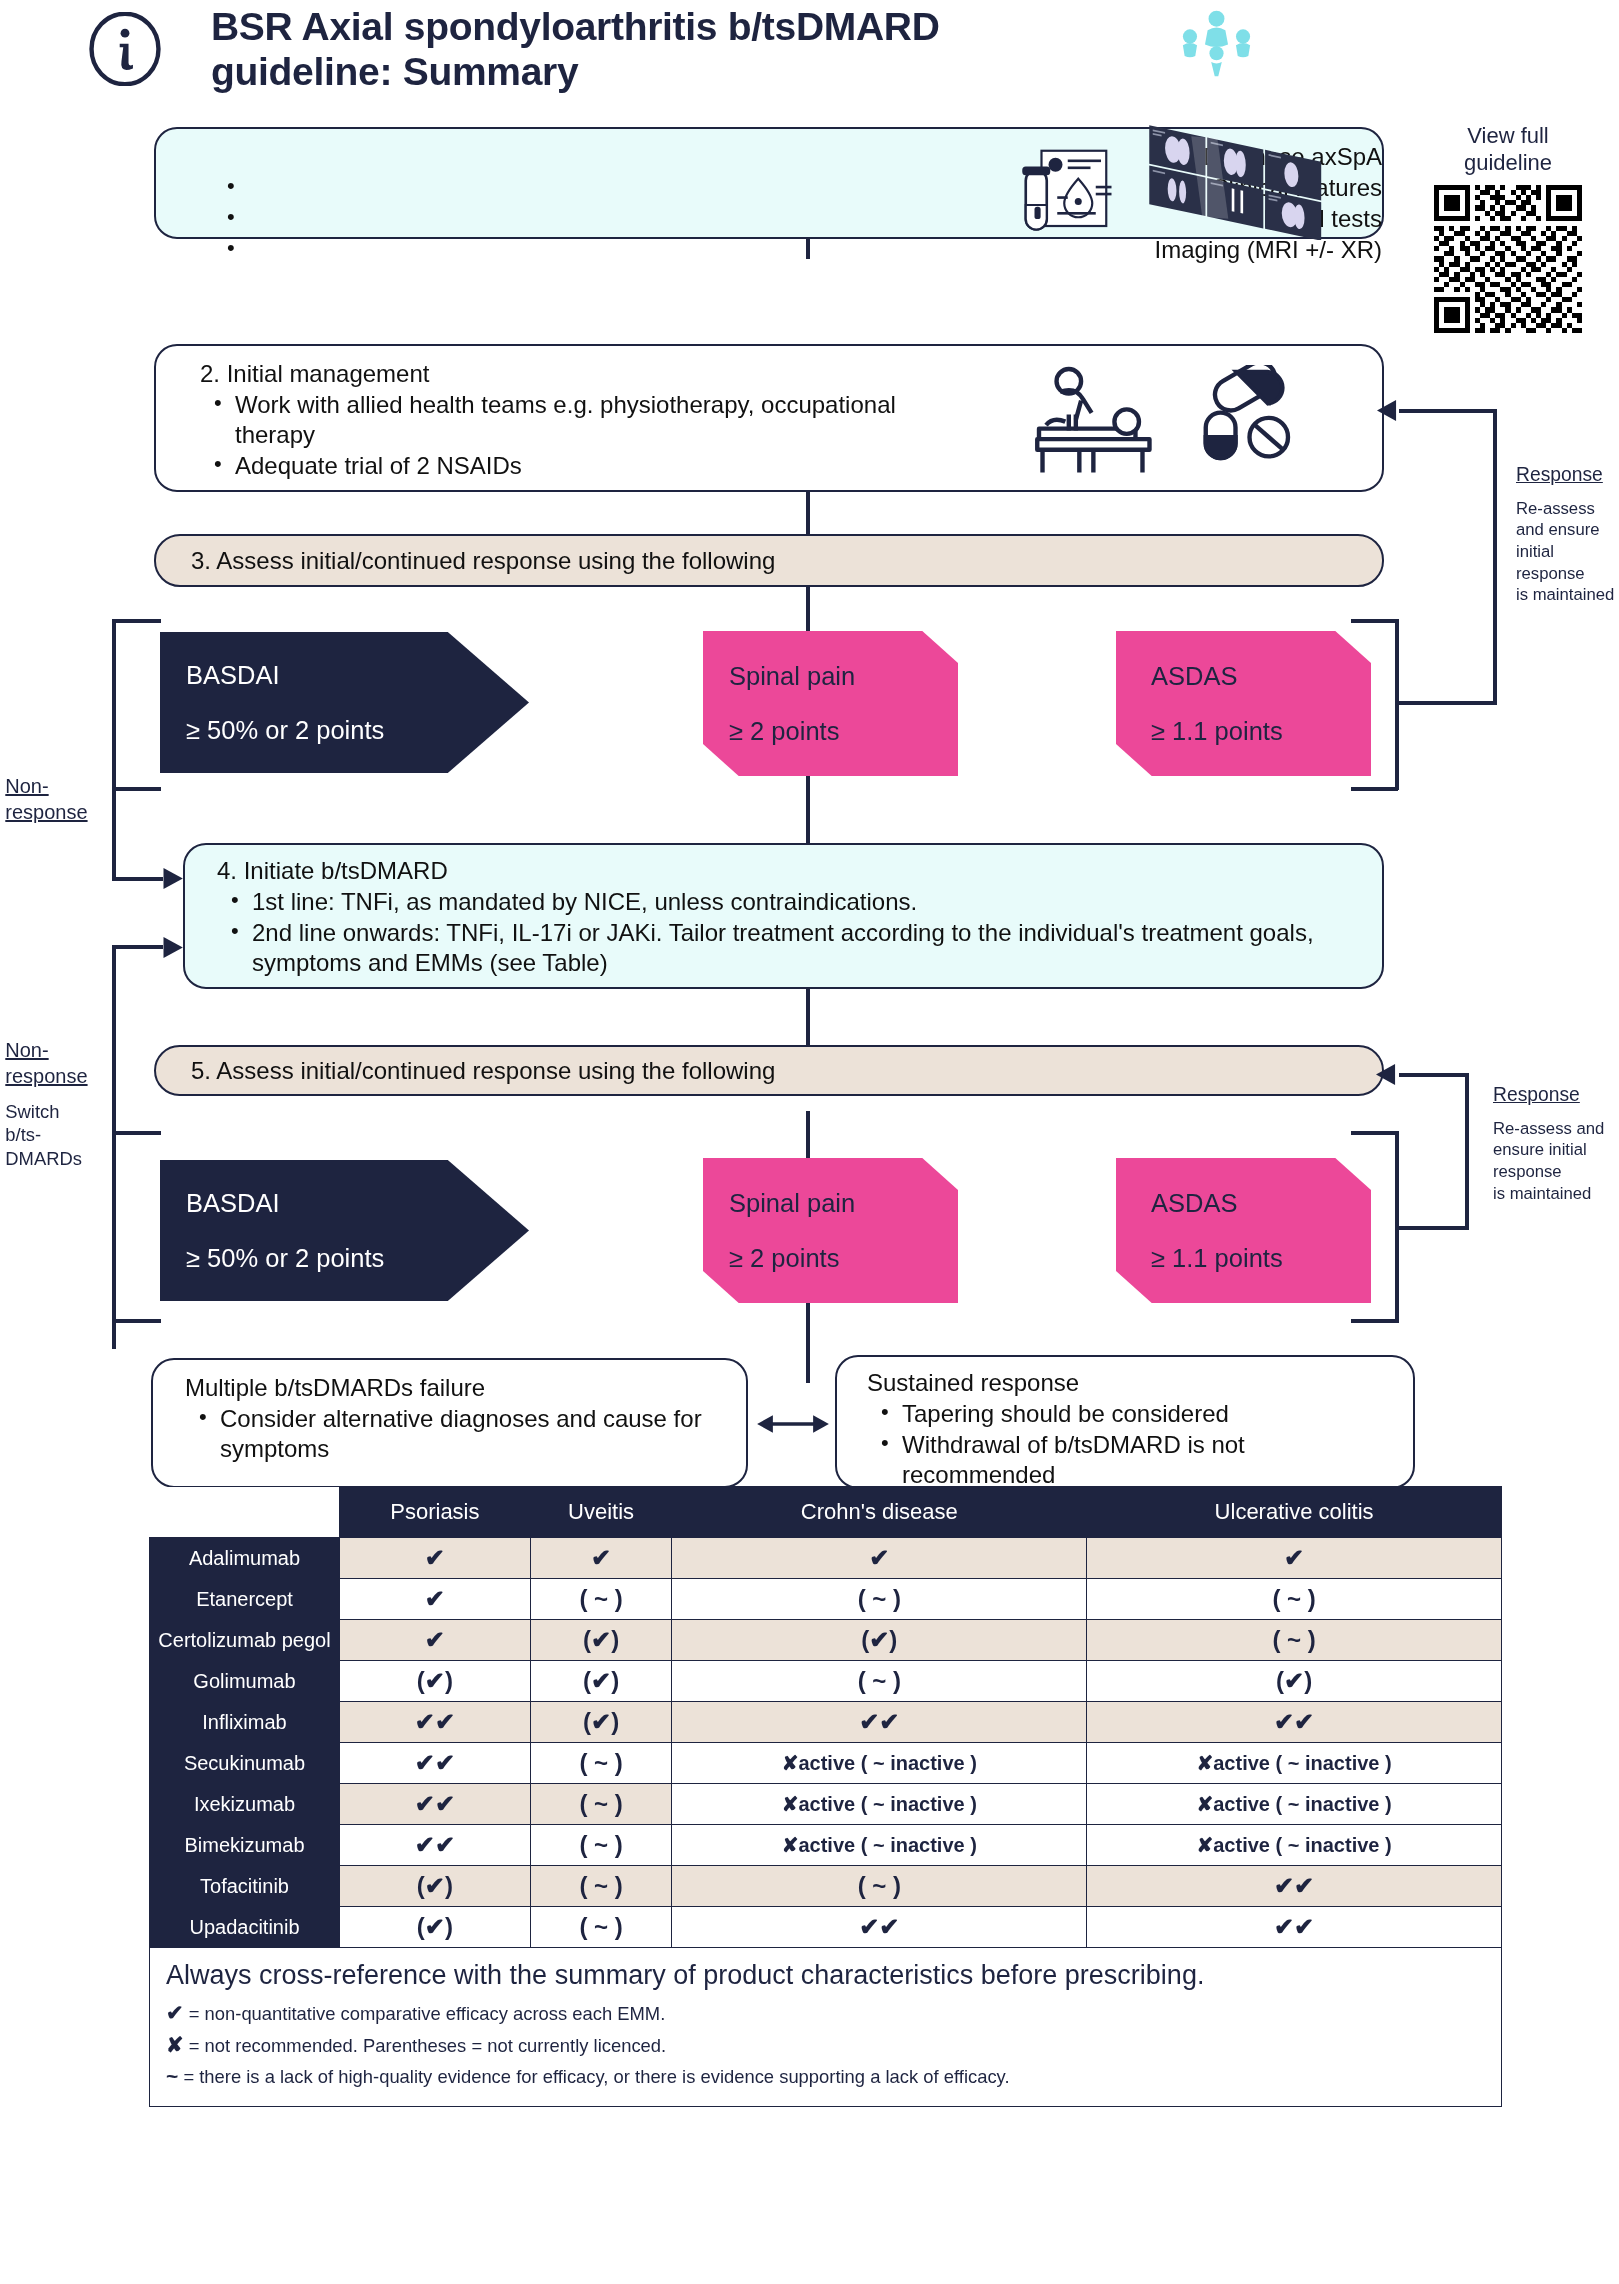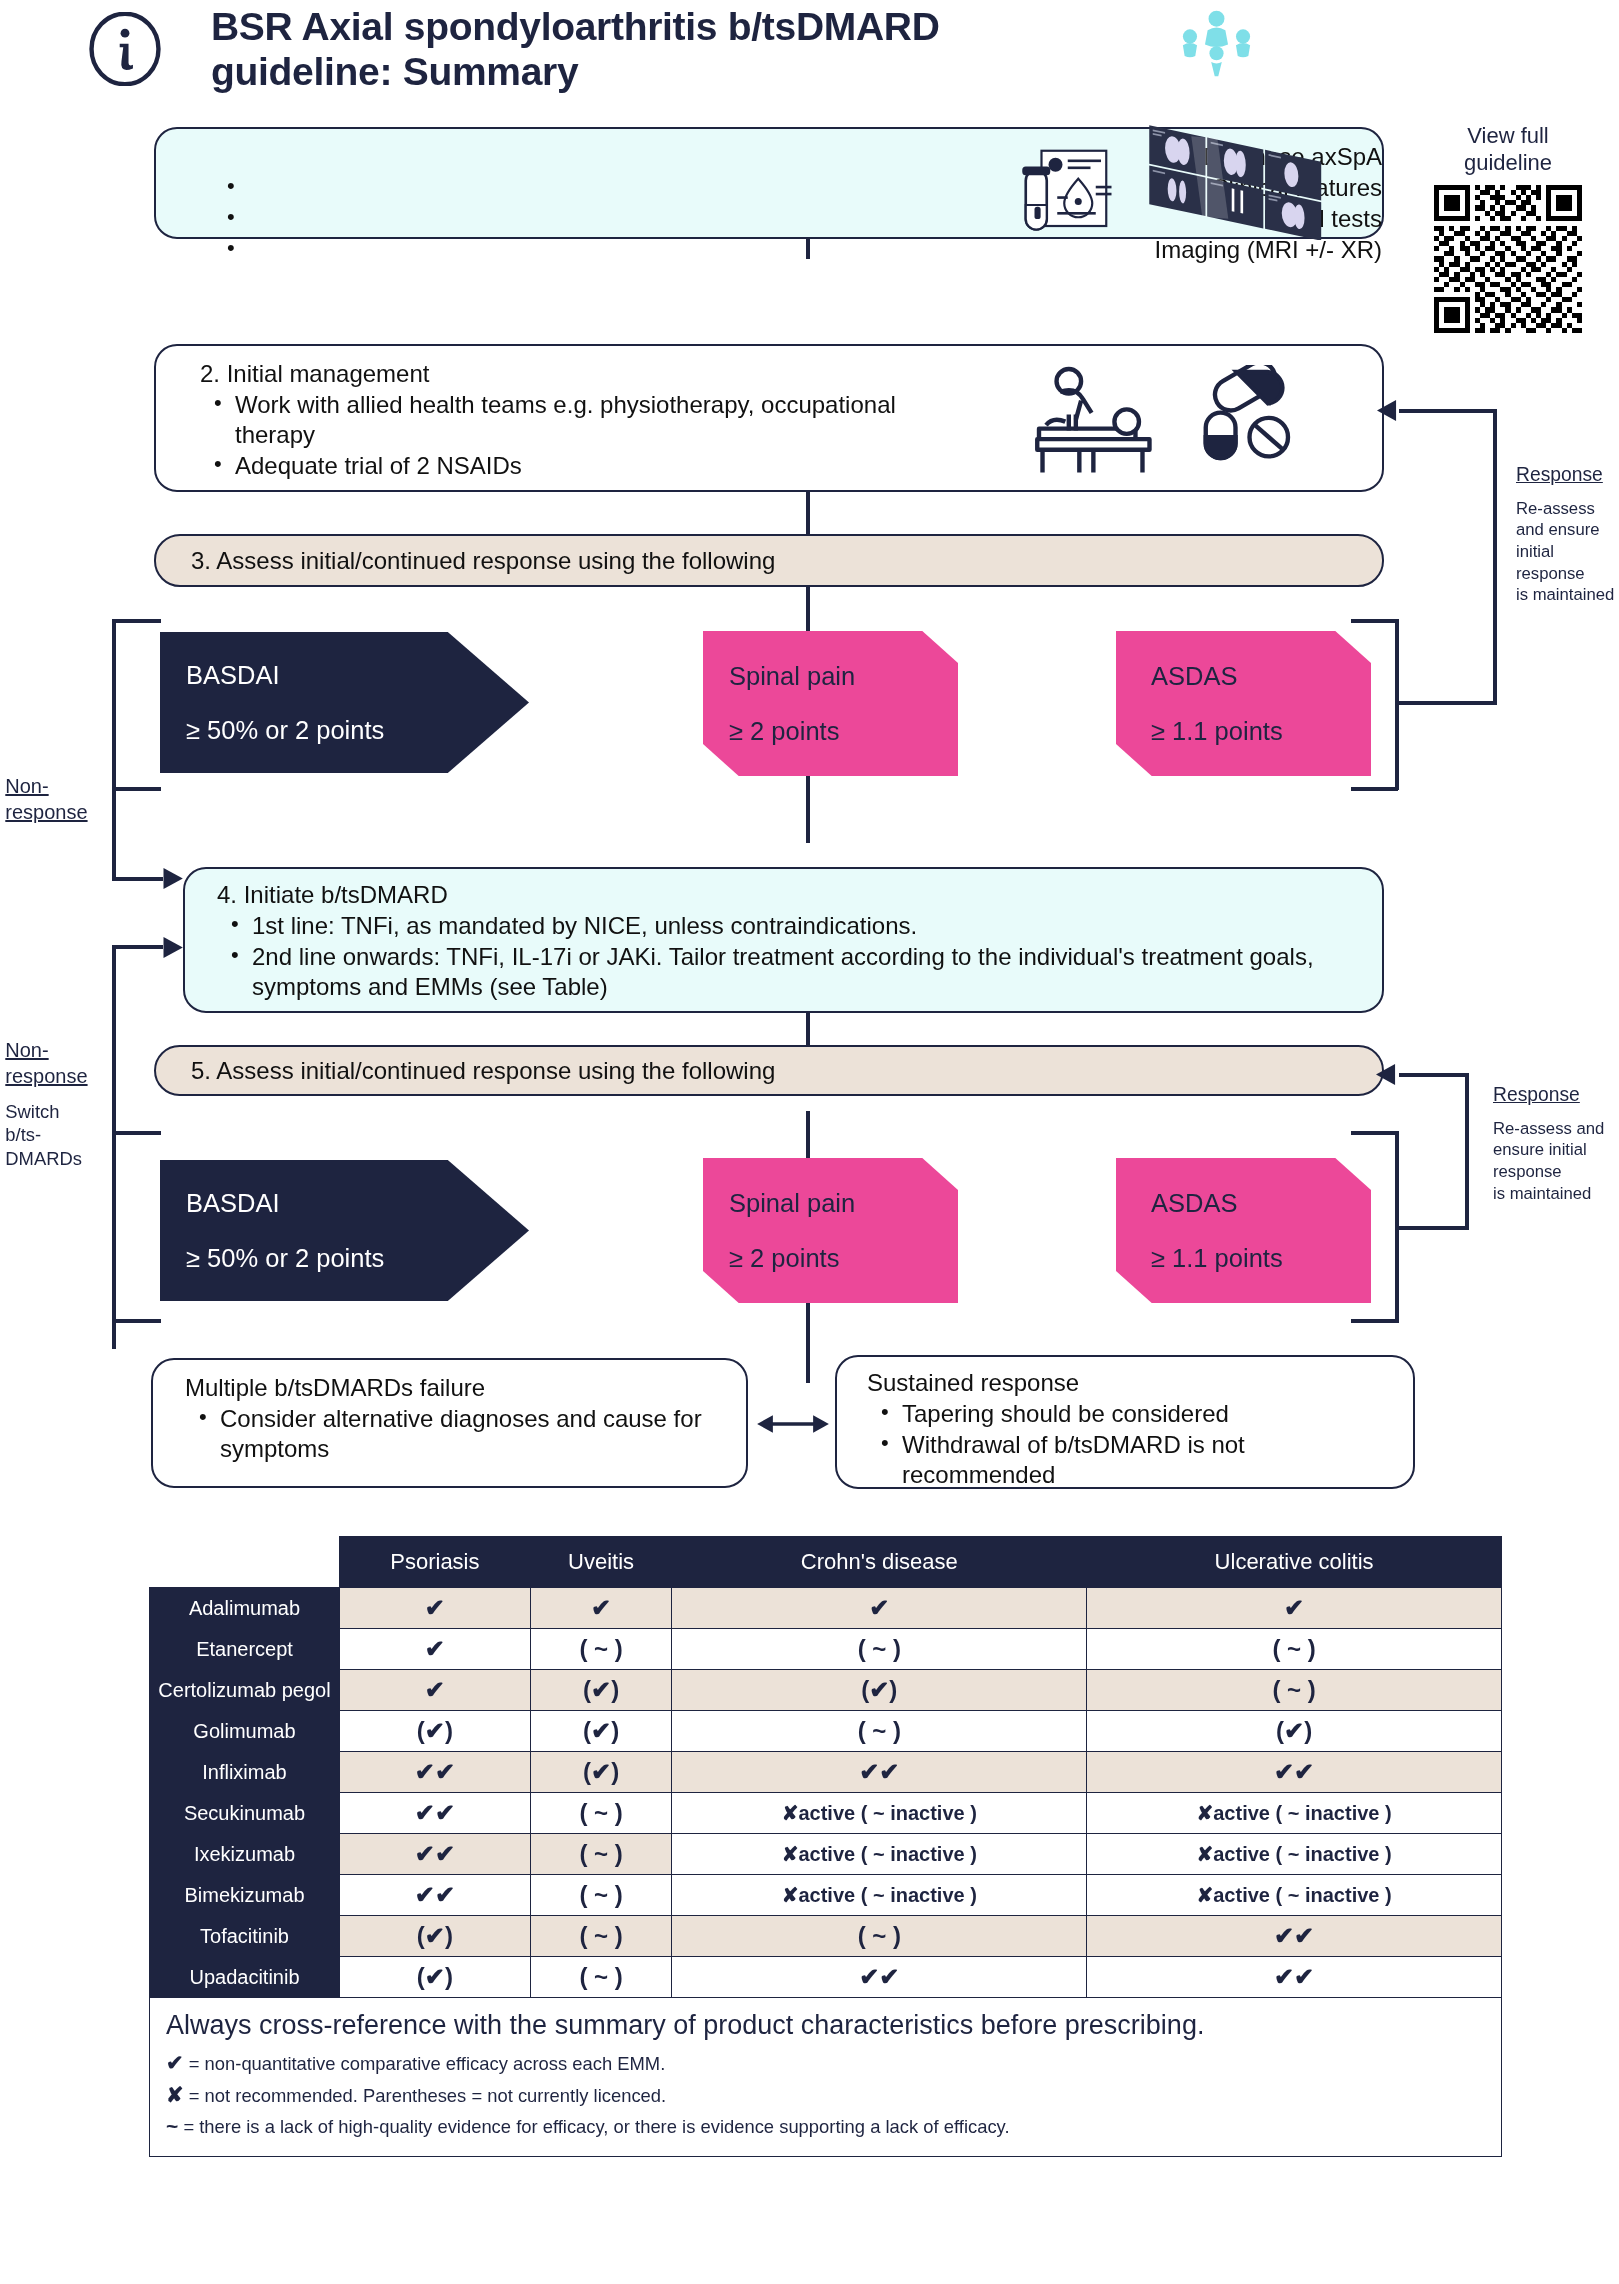--- a/index.html
+++ b/index.html
@@ -66,21 +66,21 @@
   
   .annot { position: absolute; font-size: 18.4px; line-height: 1.3; color: #1e2440; }
   .annot .hd { text-decoration: underline; font-size: 19.3px; display: block; margin-bottom: 10.5px; }
 
   
   .ln { position: absolute; background: #1e2440; }
   .vl { width: 3.5px; }
   .hl { height: 3.5px; }
 
   
-  .tbl { position: absolute; left: 149px; top: 1536px; width: 1353px; border-collapse: collapse; }
+  .tbl { position: absolute; left: 149px; top: 1486px; width: 1353px; border-collapse: collapse; }
   .tbl td, .tbl th { border: 1.8px solid #1e2440; }
   .tbl thead th { background: #1e2440; color: #fff; font-size: 22px; font-weight: 400; height: 51px; }
   .tbl thead th.blank { background: #fff; border: none; }
   .tbl td.rowhead {
     background: #1e2440; color: #fff; font-size: 20px; text-align: center;
     width: 190px; height: 41px;
   }
   .tbl td.val { text-align: center; font-size: 24px; font-weight: 700; color: #1e2440; }
   .tbl tr.alt td.val { background: #ece2d8; }
   .tbl td.val.small { font-size: 20px; }
@@ -511,21 +511,21 @@
   <div class="annot" style="left:5.3px; top:773px; width:105px;">
     <span class="hd" style="font-size:20px;">Non-<br>response</span>
   </div>
 
   <div class="ln vl" style="left:112px; top:787px; height:91px;"></div>
   <div class="ln hl" style="left:112px; top:877px; width:51px;"></div>
   <svg style="position:absolute; left:160px; top:867px;" width="24.6" height="23" viewBox="0 0 28 26">
     <polygon points="26,13 4,1 4,25" fill="#1e2440"></polygon>
   </svg>
 
-  <div class="rbox mint" style="left:183px; top:867px; width:1201px; height:146px;">
+  <div class="rbox mint" style="left:183px; top:843px; width:1201px; height:146px;">
     <div style="padding:12.3px 0 0 32px; width:1168px;">
       <div class="bx-title">4. Initiate b/tsDMARD</div>
       <ul class="bx-list">
         <li>1st line: TNFi, as mandated by NICE, unless contraindications.</li>
         <li>2nd line onwards: TNFi, IL-17i or JAKi. Tailor treatment according to the individual's treatment goals, symptoms and EMMs (see Table)</li>
       </ul>
     </div>
   </div>
 
   <div class="ln vl" style="left:112px; top:945px; height:404px;"></div>

